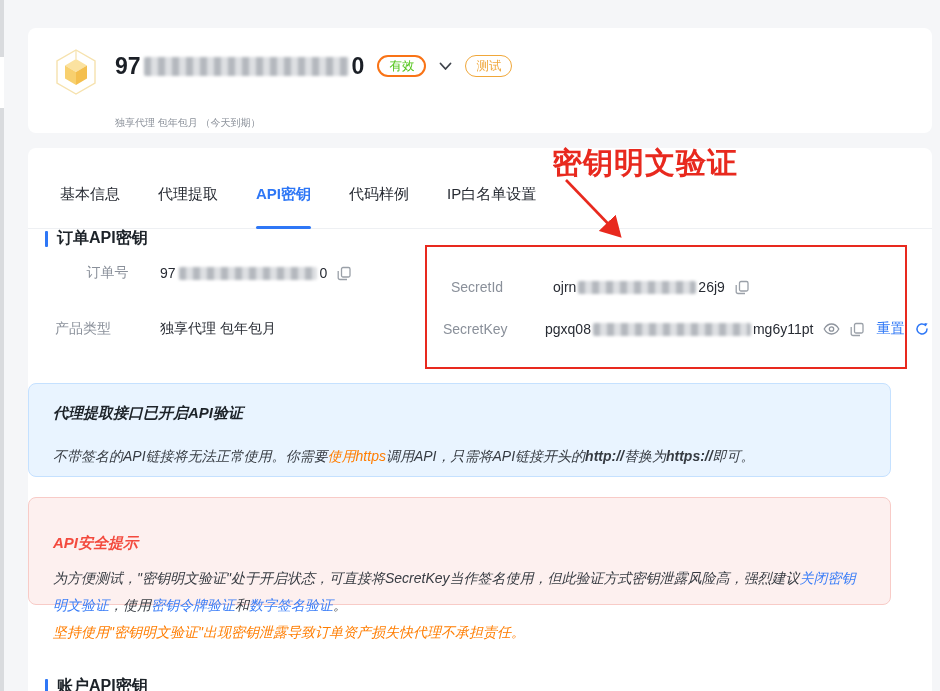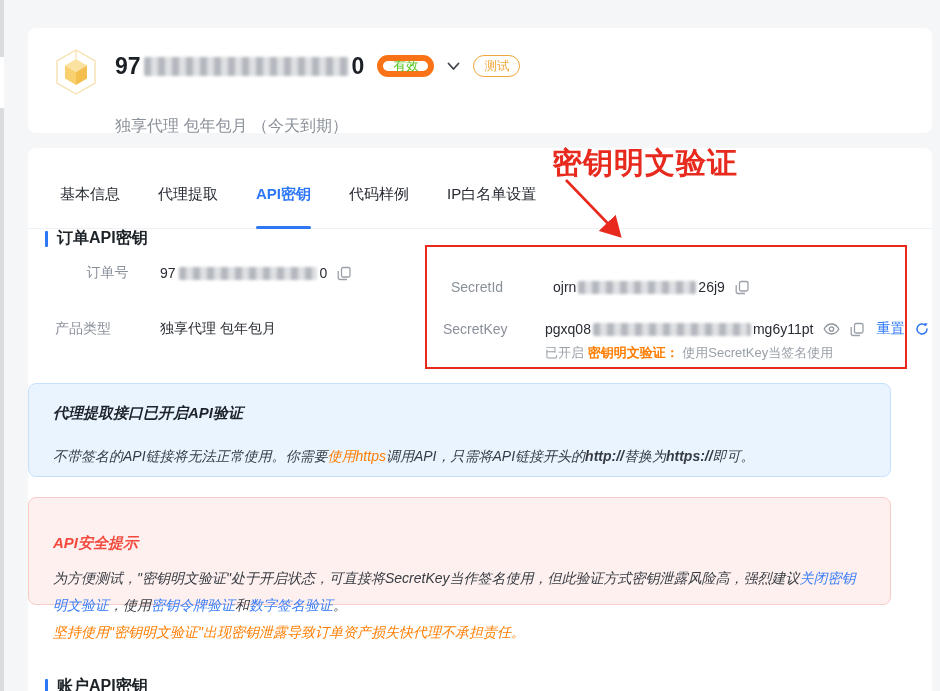--- a/index.html
+++ b/index.html
@@ -27,24 +27,24 @@
     background:
       repeating-linear-gradient(90deg,#b4b8be 0 7px,#dddfe2 7px 14px),
       repeating-linear-gradient(0deg,rgba(255,255,255,.55) 0 7px,rgba(70,75,82,.25) 7px 14px);
     filter:blur(1.6px);
   }
   .mosaic.big { width:205px; height:19px; margin:0 3px; }
   .mosaic.mid { width:138px; height:13px; margin:0 3px; }
   .mosaic.sid { width:118px; height:13px; margin:0 2px; }
   .mosaic.skey { width:158px; height:13px; margin:0 2px; }
   .pill { display:inline-flex; align-items:center; height:22px; padding:0 10px; border-radius:11px; font-size:12.5px; background:#fff; }
-  .pill.green { color:#52c41a; border:6px solid #f97316; }
+  .pill.green { color:#52c41a; border:2px solid #f97316; }
   .pill.orange { color:#f0a73a; border:1px solid #f0a73a; }
   .chev { display:inline-flex; align-items:center; cursor:pointer; }
-  .sub-title { position:absolute; left:87px; top:88px; font-size:16px; color:#8b919a; }
+  .sub-title { position:absolute; left:87px; top:88px; font-size:10px; color:#8b919a; }
 
   
   .tabbar { position:absolute; left:0; top:12px; right:0; height:69px; border-bottom:1px solid #eef0f3;
             display:flex; align-items:center; gap:38px; padding:0 0 0 32px; }
   .tab { font-size:15px; color:#272b33; height:69px; display:flex; align-items:center; position:relative; cursor:pointer; }
   .tab.active { color:#2e77f6; font-weight:bold; }
   .tab.active::after { content:""; position:absolute; left:0; right:0; bottom:0; height:3px; background:#2e77f6; border-radius:2px; }
 
   .sec-title { position:absolute; left:17px; display:flex; align-items:center; gap:9px; }
   .sec-bar { width:3px; height:16px; background:#2e77f6; border-radius:1px; }
@@ -189,21 +189,20 @@
     </span>
     <span class="reset-link">
       <span>重置</span>
       <svg width="14" height="14" viewBox="0 0 14 14" fill="none">
         <path d="M12 7a5 5 0 1 1-1.6-3.68" stroke="#2e77f6" stroke-width="1.5" stroke-linecap="round"></path>
         <polygon points="10.2,0.6 13.4,1.2 11.2,4.2" fill="#2e77f6" transform="translate(-0.8,0.4)"></polygon>
       </svg>
     </span>
   </div>
 
-  <div class="subnote"><span>已开启 </span><b>密钥明文验证：</b><span> 使用SecretKey当签名使用</span></div>
 
   <div class="note-box info-box">
     <div class="info-title">代理提取接口已开启API验证</div>
     <div class="note-body"><span>不带签名的API链接将无法正常使用。你需要</span><span class="o-link">使用https</span><span>调用API，只需将API链接开头的</span><span class="b-seg">http://</span><span>替换为</span><span class="b-seg">https://</span><span>即可。</span></div>
   </div>
 
   <div class="note-box warn-box">
     <div class="warn-title">API安全提示</div>
     <div class="warn-body"><span>为方便测试，"密钥明文验证"处于开启状态，可直接将SecretKey当作签名使用，但此验证方式密钥泄露风险高，强烈建议</span><span class="a-link">关闭密钥明文验证</span><span>，使用</span><span class="a-link">密钥令牌验证</span><span>和</span><span class="a-link">数字签名验证</span><span>。</span><br>
       <span class="warn-last">坚持使用"密钥明文验证"出现密钥泄露导致订单资产损失快代理不承担责任。</span>

